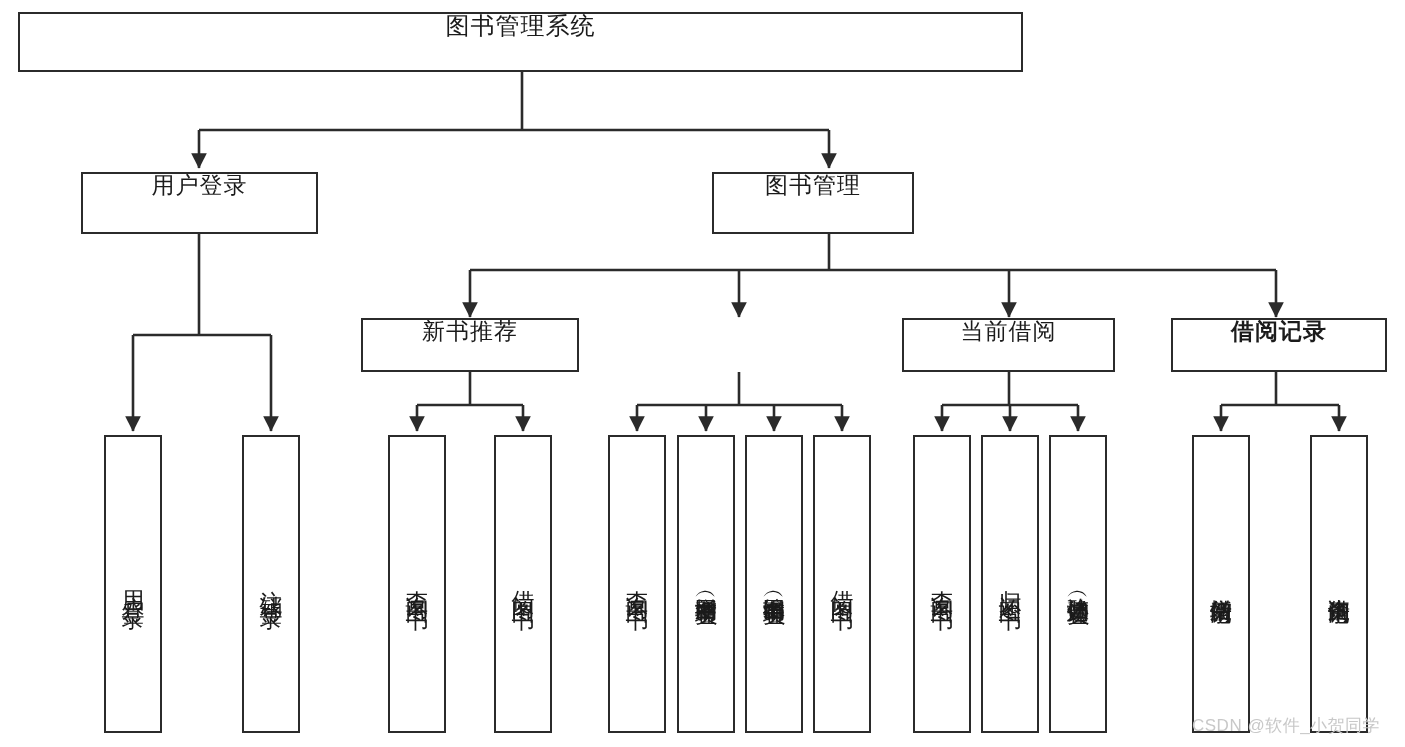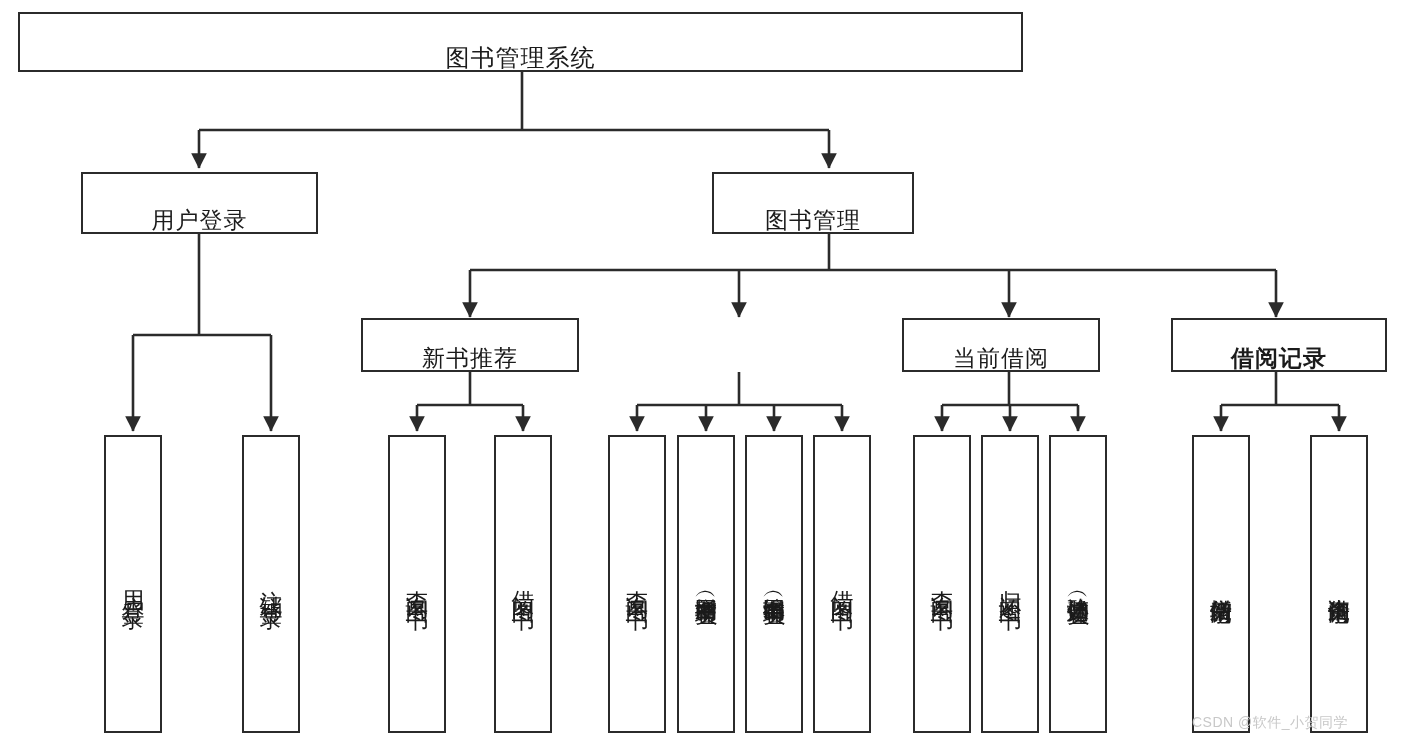--- a/index.html
+++ b/index.html
@@ -26,21 +26,21 @@
     width: 1405px;
     height: 747px;
     pointer-events: none;
   }
   .node {
     position: absolute;
     box-sizing: border-box;
     background: #ffffff;
     border: 2.5px solid #2b2b2b;
     display: flex;
-    align-items: flex-end;
+    align-items: flex-start;
     justify-content: center;
     overflow: hidden;
   }
   .node-label {
     color: #1b1b1b;
     line-height: 1.0;
     white-space: nowrap;
   }
   
   .node.horiz .node-label {
@@ -64,21 +64,21 @@
     line-height: 1;
     text-align: center;
   }
   .node.vert.tight .node-label {
     letter-spacing: 1px;
     font-size: 22px;
   }
   .watermark {
     position: absolute;
     color: #c8c8c8;
-    font-size: 14px;
+    font-size: 17px;
     white-space: nowrap;
     letter-spacing: 0.5px;
   }
 </style>
 </head>
 <body>
 
 <div id="diagram-root">
 
   <svg class="edges" viewBox="0 0 1405 747" xmlns="http://www.w3.org/2000/svg">
@@ -138,21 +138,21 @@
   <div class="node horiz" style="left:81px; top:172px; width:237px; height:62px;">
     <span class="node-label">用户登录</span>
   </div>
   <div class="node horiz" style="left:712px; top:172px; width:202px; height:62px;">
     <span class="node-label">图书管理</span>
   </div>
 
   <div class="node horiz" style="left:361px; top:318px; width:218px; height:54px;">
     <span class="node-label">新书推荐</span>
   </div>
-  <div class="node horiz" style="left:902px; top:318px; width:198px; height:54px;font-family:Liberation Serif, serif;">
+  <div class="node horiz" style="left:902px; top:318px; width:213px; height:54px;font-family:Liberation Serif, serif;">
     <span class="node-label">当前借阅</span>
   </div>
   <div class="node horiz" style="left:1171px; top:318px; width:216px; height:54px;font-weight:bold;">
     <span class="node-label">借阅记录</span>
   </div>
 
   <div class="node vert" style="left:104px; top:435px; width:58px; height:298px;">
     <span class="node-label">用户登录</span>
   </div>
   <div class="node vert" style="left:242px; top:435px; width:58px; height:298px;">

